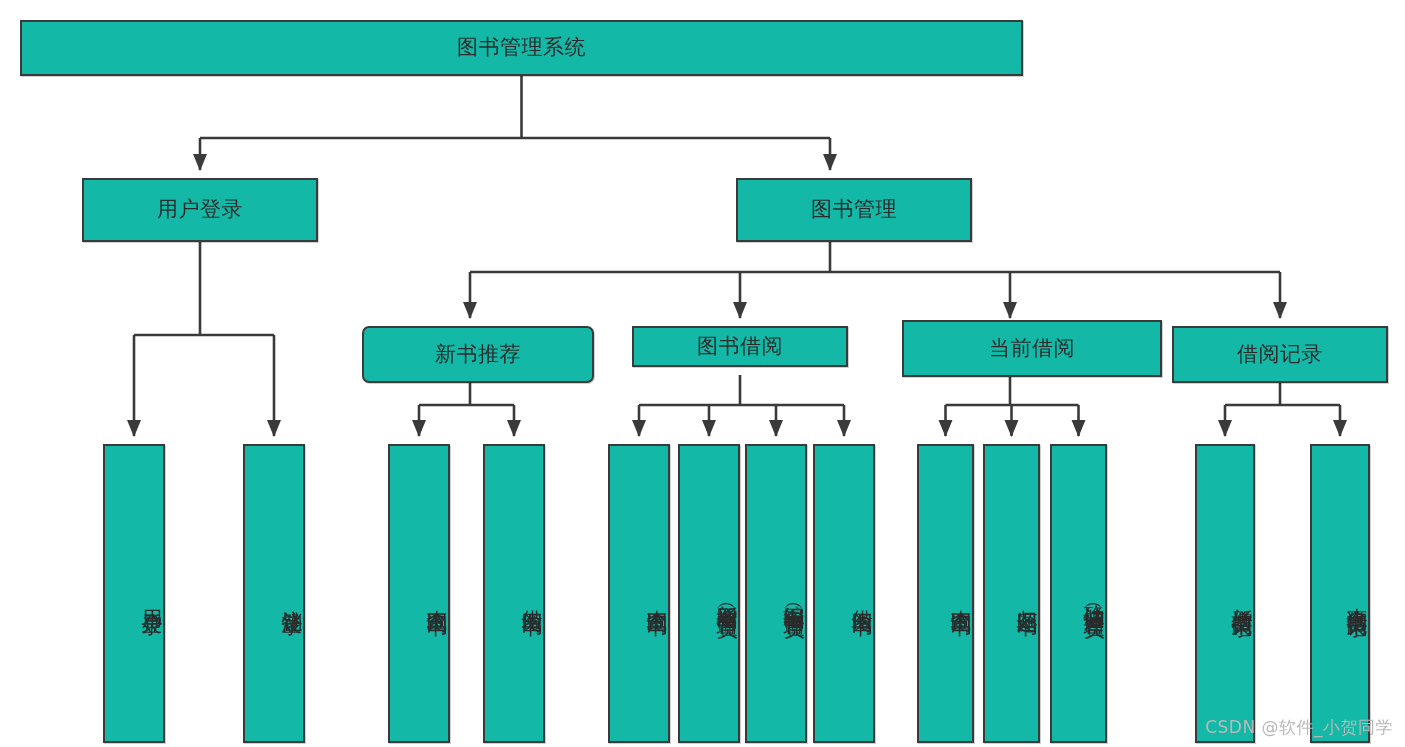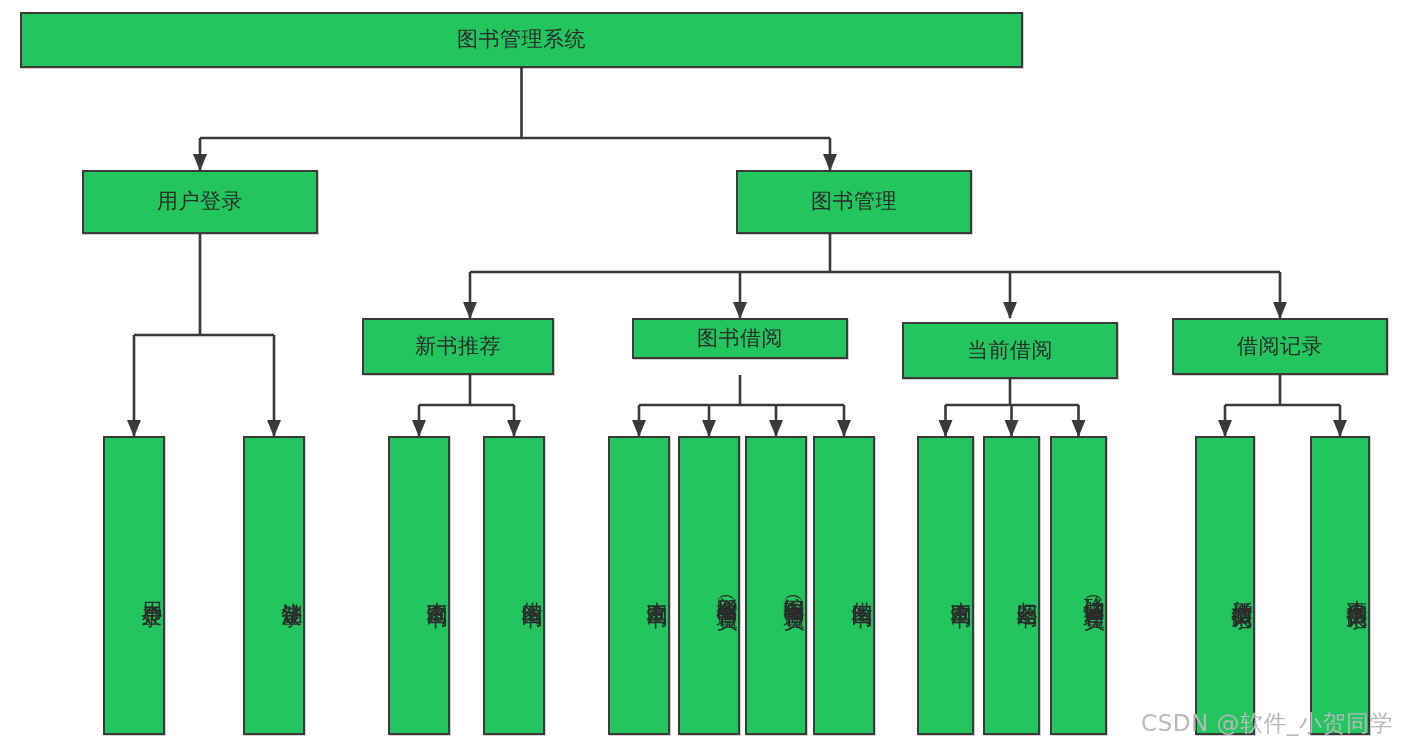--- a/index.html
+++ b/index.html
@@ -5,24 +5,25 @@
 <style>
   html,body{margin:0;padding:0;background:#ffffff;}
   body{
     width:1405px;height:747px;
     font-family:"DejaVu Sans","Liberation Sans",sans-serif;
     overflow:hidden;position:relative;
   }
   #diagram-root{position:absolute;left:0;top:0;width:1405px;height:747px;}
   .node-box{
     position:absolute;
-    background:#22c55e;
+    background:#14b8a6;
     border:2px solid #3a3a3a;
     box-sizing:border-box;
     box-shadow:1px 1px 0 rgba(0,0,0,0.18);
+    margin-top:8px;
   }
   .node-label{
     position:absolute;
     left:0;top:0;width:100%;height:100%;
     display:flex;align-items:center;justify-content:center;
     color:#2b2b2b;
     letter-spacing:0.5px;
     white-space:nowrap;
   }
   .h-node .node-label{
@@ -40,21 +41,21 @@
     box-sizing:border-box;
     white-space:normal;
   }
   svg#connectors{
     position:absolute;left:0;top:0;width:1405px;height:747px;
     pointer-events:none;
   }
   #watermark{
     position:absolute;
     right:12px;bottom:8px;
-    font-size:23px;
+    font-size:17px;
     color:#b9b9b9;
     letter-spacing:0.5px;
     white-space:nowrap;
     font-family:"DejaVu Sans","Liberation Sans",sans-serif;
   }
 </style>
 </head>
 <body>
 
 <div id="diagram-root">
@@ -115,27 +116,27 @@
   <div id="nodes-layer">
       <div class="node-box h-node" style="left: 20px; top: 12px; width: 1003px; height: 56px;">
         <div class="node-label">图书管理系统</div>
       </div>
       <div class="node-box h-node" style="left: 82px; top: 170px; width: 236px; height: 64px;">
         <div class="node-label">用户登录</div>
       </div>
       <div class="node-box h-node" style="left: 736px; top: 170px; width: 236px; height: 64px;">
         <div class="node-label">图书管理</div>
       </div>
-      <div class="node-box h-node" style="left: 362px; top: 318px; width: 192px; height: 57px;">
+      <div class="node-box h-node" style="left: 362px; top: 318px; width: 232px; height: 57px; border-radius: 7px;">
         <div class="node-label">新书推荐</div>
       </div>
       <div class="node-box h-node" style="left: 632px; top: 318px; width: 216px; height: 41px;">
         <div class="node-label">图书借阅</div>
       </div>
-      <div class="node-box h-node" style="left: 902px; top: 322px; width: 216px; height: 57px;">
+      <div class="node-box h-node" style="left: 902px; top: 312px; width: 260px; height: 57px;">
         <div class="node-label">当前借阅</div>
       </div>
       <div class="node-box h-node" style="left: 1172px; top: 318px; width: 216px; height: 57px;">
         <div class="node-label">借阅记录</div>
       </div>
       <div class="node-box v-node" style="left: 103px; top: 436px; width: 62px; height: 299px;">
         <div class="node-label">用户登录</div>
       </div>
       <div class="node-box v-node" style="left: 243px; top: 436px; width: 62px; height: 299px;">
         <div class="node-label">注销登录</div>

